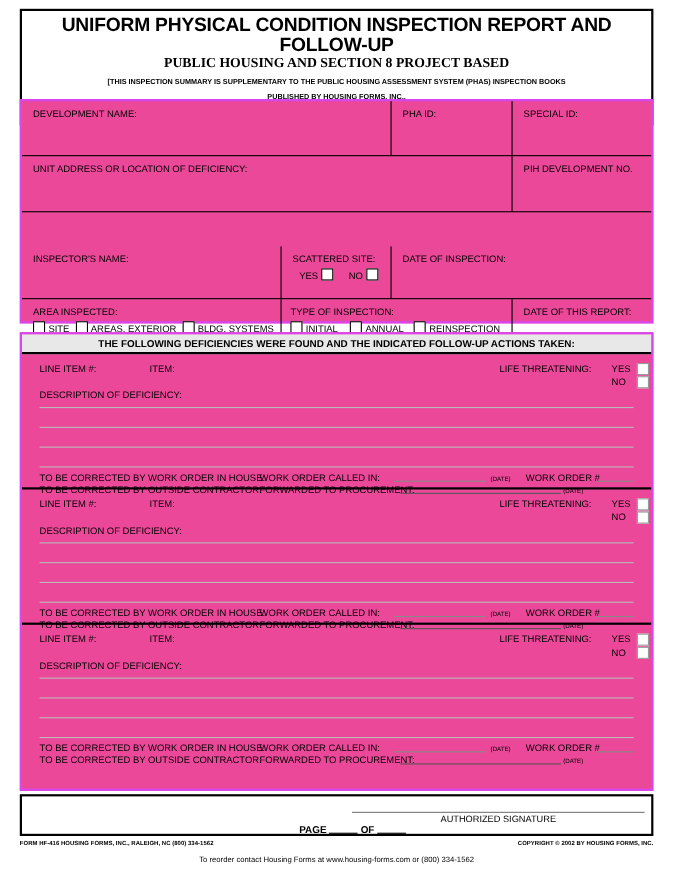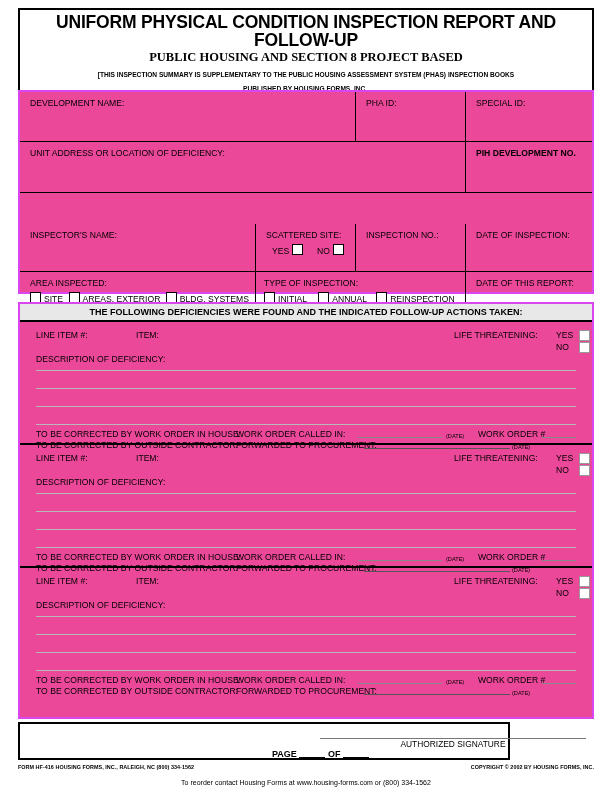--- a/index.html
+++ b/index.html
@@ -52,21 +52,21 @@
     padding:3px 0 3px 0;
   }
   .defblock{position:relative;border-bottom:2px solid #000;height:123px;box-sizing:border-box;}
   .defblock.last{border-bottom:2px solid #000;}
   .lbl{position:absolute;font-size:8.6px;white-space:nowrap;}
   .lblsm{position:absolute;font-size:5.6px;white-space:nowrap;}
   .rule{position:absolute;height:0;border-top:1px solid #b9b9b9;}
 
   
   .footbox{
-    position:absolute;left:18px;top:722px;width:492px;height:38px;
+    position:absolute;left:18px;top:722px;width:576px;height:38px;
     border:2px solid #000;box-sizing:border-box;
   }
   .sigline{position:absolute;left:300px;top:14px;width:266px;border-top:1px solid #777;}
   .sigtxt{position:absolute;left:300px;top:15px;width:266px;text-align:center;font-size:8.4px;}
   .pagetxt{position:absolute;left:252px;top:24px;font-size:9px;font-weight:bold;}
   .ul{display:inline-block;border-bottom:1px solid #000;width:26px;height:9px;vertical-align:-1px;}
 
   .fineL{position:absolute;left:18px;top:764px;font-size:5.4px;font-weight:bold;letter-spacing:0.05px;}
   .fineR{position:absolute;right:18px;top:764px;font-size:5.4px;font-weight:bold;letter-spacing:0.05px;}
   .fineC{position:absolute;left:0;top:779px;width:612px;text-align:center;font-size:7px;}
@@ -95,39 +95,36 @@
       </div>
       <div class="cell" style="width:126px;">
         <span>SPECIAL ID:</span>
       </div>
     </div>
 
     <div class="row bb" style="height:51px;">
       <div class="cell br" style="width:446px;">
         <span>UNIT ADDRESS OR LOCATION OF DEFICIENCY:</span>
       </div>
-      <div class="cell" style="width:126px;font-weight:bold;">
+      <div class="cell" style="width:126px;">
         <span>PIH DEVELOPMENT NO.</span>
       </div>
     </div>
 
     <div class="row bb" style="height:48px;margin-top:31px;">
       <div class="cell br" style="width:236px;">
         <span>INSPECTOR'S NAME:</span>
       </div>
       <div class="cell br" style="width:100px;">
         <span>SCATTERED SITE:</span>
         <div style="margin-top:4px;margin-left:6px;" class="inline">
           <span>YES</span><span class="cb"></span>
           <span style="display:inline-block;width:6px;"></span>
           <span>NO</span><span class="cb"></span>
         </div>
-      </div>
-      <div class="cell br" style="width:110px;">
-        <span>INSPECTION NO.:</span>
       </div>
       <div class="cell" style="width:126px;">
         <span>DATE OF INSPECTION:</span>
       </div>
     </div>
 
     <div class="row" style="height:51px;">
       <div class="cell br" style="width:236px;padding-left:10px;">
         <span>AREA INSPECTED:</span>
         <div style="margin-top:4px;" class="inline">

